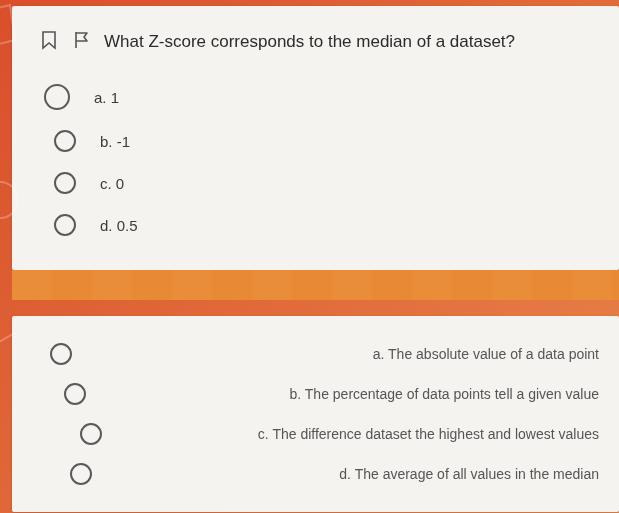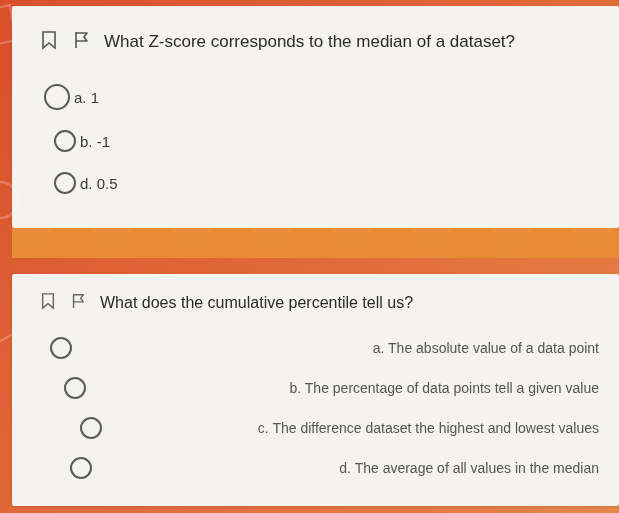--- a/index.html
+++ b/index.html
@@ -48,21 +48,21 @@
   }
   .q-header .icon { flex-shrink: 0; }
   .q-text {
     font-size: 17px;
     color: #2b2b2b;
     font-weight: 500;
   }
   .option {
     display: flex;
     align-items: center;
-    gap: 4px;
+    gap: 24px;
     padding: 10px 0 10px 4px;
     cursor: pointer;
   }
   .radio {
     width: 22px;
     height: 22px;
     border: 2px solid #5a5a5a;
     border-radius: 50%;
     flex-shrink: 0;
   }
@@ -108,40 +108,31 @@
   <div class="option">
     <span class="radio lg"></span>
     <span class="opt-text"><span>a.</span> <span>1</span></span>
   </div>
   <div class="option indent-1">
     <span class="radio"></span>
     <span class="opt-text"><span>b.</span> <span>-1</span></span>
   </div>
   <div class="option indent-1">
     <span class="radio"></span>
+    <span class="opt-text"><span>c.</span> <span>0</span></span>
+  </div>
+  <div class="option indent-1">
+    <span class="radio"></span>
     <span class="opt-text"><span>d.</span> <span>0.5</span></span>
   </div>
 </div>
 
 <div class="divider"></div>
 
 <div class="card second">
-  <div class="q-header" style="margin-bottom:14px;">
-    <span class="icon">
-      <svg width="16" height="18" viewBox="0 0 18 20">
-          <path d="M3 2 H15 V18 L9 13 L3 18 Z" fill="none" stroke="#666" stroke-width="1.6"></path>
-        </svg>
-    </span>
-    <span class="icon">
-      <svg width="16" height="18" viewBox="0 0 18 20">
-          <path d="M4 2 V18 M4 3 H15 L12 7 L15 11 H4" fill="none" stroke="#666" stroke-width="1.6" stroke-linejoin="round"></path>
-        </svg>
-    </span>
-    <span class="q-text">What does the cumulative percentile tell us?</span>
-  </div>
   <div class="option indent-1">
     <span class="radio"></span>
     <span class="opt-text"><span>a.</span> <span>The absolute value of a data point</span></span>
   </div>
   <div class="option indent-2">
     <span class="radio"></span>
     <span class="opt-text"><span>b.</span> <span>The percentage of data points tell a given value</span></span>
   </div>
   <div class="option indent-3">
     <span class="radio"></span>

